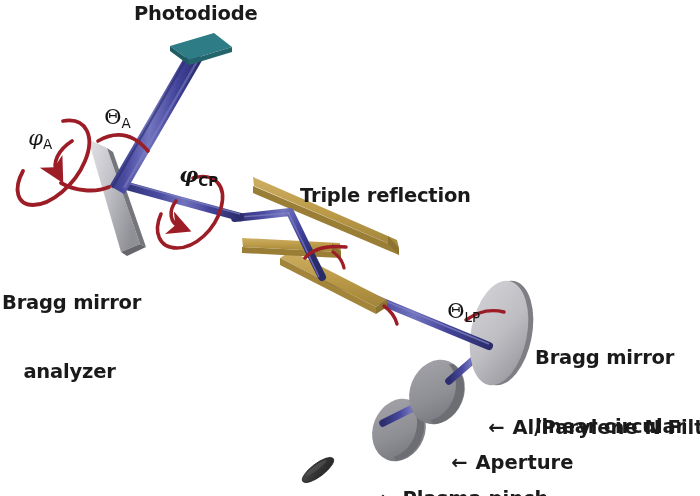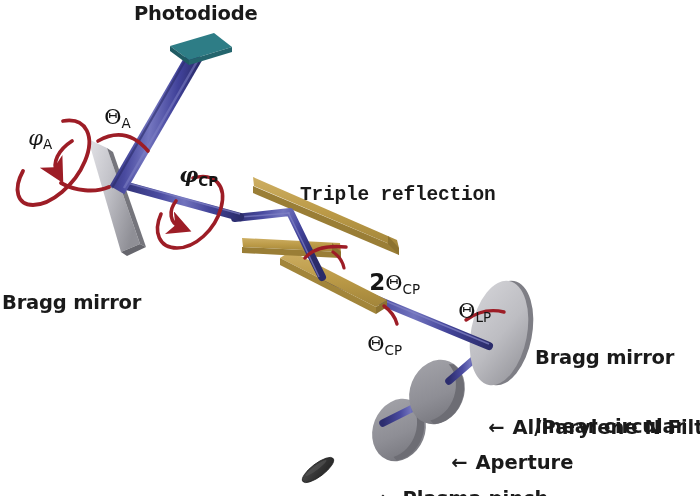--- a/index.html
+++ b/index.html
@@ -231,26 +231,27 @@
     <g>
       <path d="M 63 121 c 24 -4 32 16 22 40 c -10 24 -34 44 -52 44 c -16 0 -20 -16 -10 -34" stroke="#9d1d26" stroke-width="3.8" fill="none" stroke-linecap="round"></path>
       <path d="M 109 187 c -14 6 -34 4 -48 -4" stroke="#9d1d26" stroke-width="3.8" fill="none" stroke-linecap="round"></path>
       <path d="M 72 141 c -14 9 -20 22 -15 31" stroke="#9d1d26" stroke-width="3.8" fill="none" stroke-linecap="round" marker-end="url(#redArrow)"></path>
     </g>
 
   </svg>
 
   <div class="lbl lbl-main" style="left:134px; top:2px;">Photodiode</div>
 
-  <div class="lbl lbl-main lbl-center" style="left:300px; top:138px;font-family:Liberation Mono, monospace;">
+  <div class="lbl lbl-main lbl-center" style="left:300px; top:138px;">
     <div>Triple reflection</div>
   </div>
 
   <div class="lbl lbl-main lbl-center" style="left:2px; top:245px; width:135px;">
     <div>Bragg mirror</div>
+    <div>analyzer</div>
   </div>
 
   <div class="lbl lbl-main" style="left:535px; top:300px;">
     <div>Bragg mirror</div>
     <div>linear circular</div>
   </div>
 
   <div class="arrowtxt" style="left:461px; top:393px;">
     <span>←</span><span style="display:inline-block;width:8px;"></span><span>Al/Parylene N Filter</span>
   </div>
@@ -268,25 +269,19 @@
   </div>
 
   <div class="sym" style="left:84px; top:86px;">
     <span class="th">Θ</span><span class="sub">A</span>
   </div>
 
   <div class="sym" style="left:157px; top:143px;font-weight:bold;">
     <span class="g">φ</span><span class="sub">CP</span>
   </div>
 
-  <div class="sym" style="left:349px; top:250px;">
-    <span class="num">2</span><span class="th">Θ</span><span class="sub">CP</span>
-  </div>
-
-  <div class="sym" style="left:347px; top:313px;">
-    <span class="th">Θ</span><span class="sub">CP</span>
-  </div>
-
-  <div class="sym" style="left:438px; top:280px;">
+
+
+  <div class="sym" style="left:427px; top:280px;">
     <span class="th">Θ</span><span class="sub">LP</span>
   </div>
 
 </div>
 
 </body></html>

